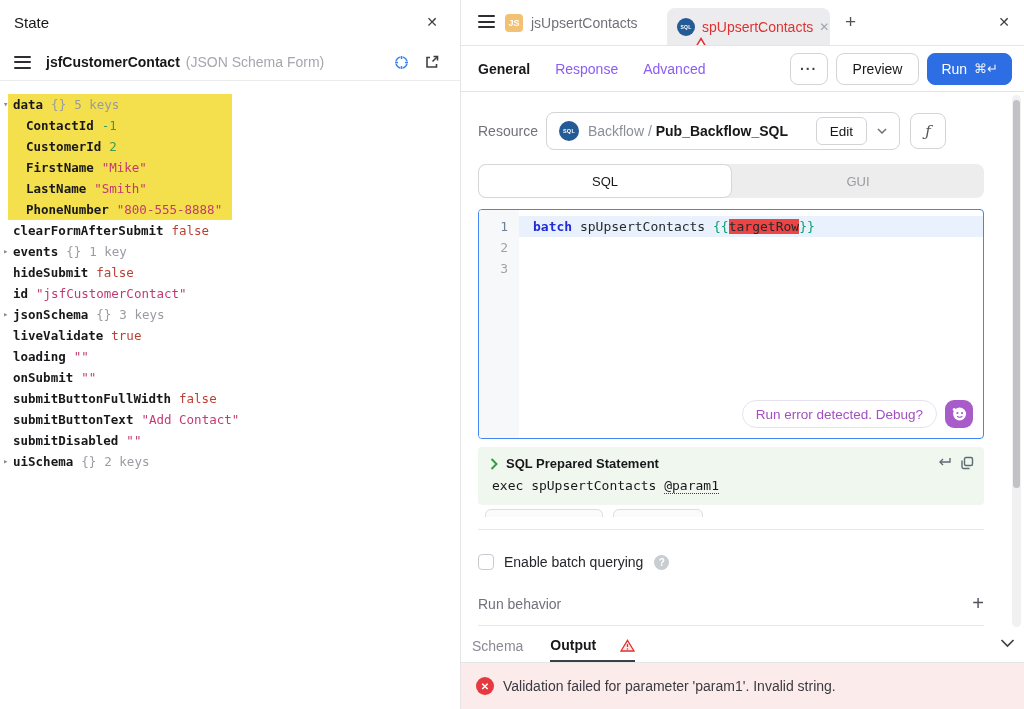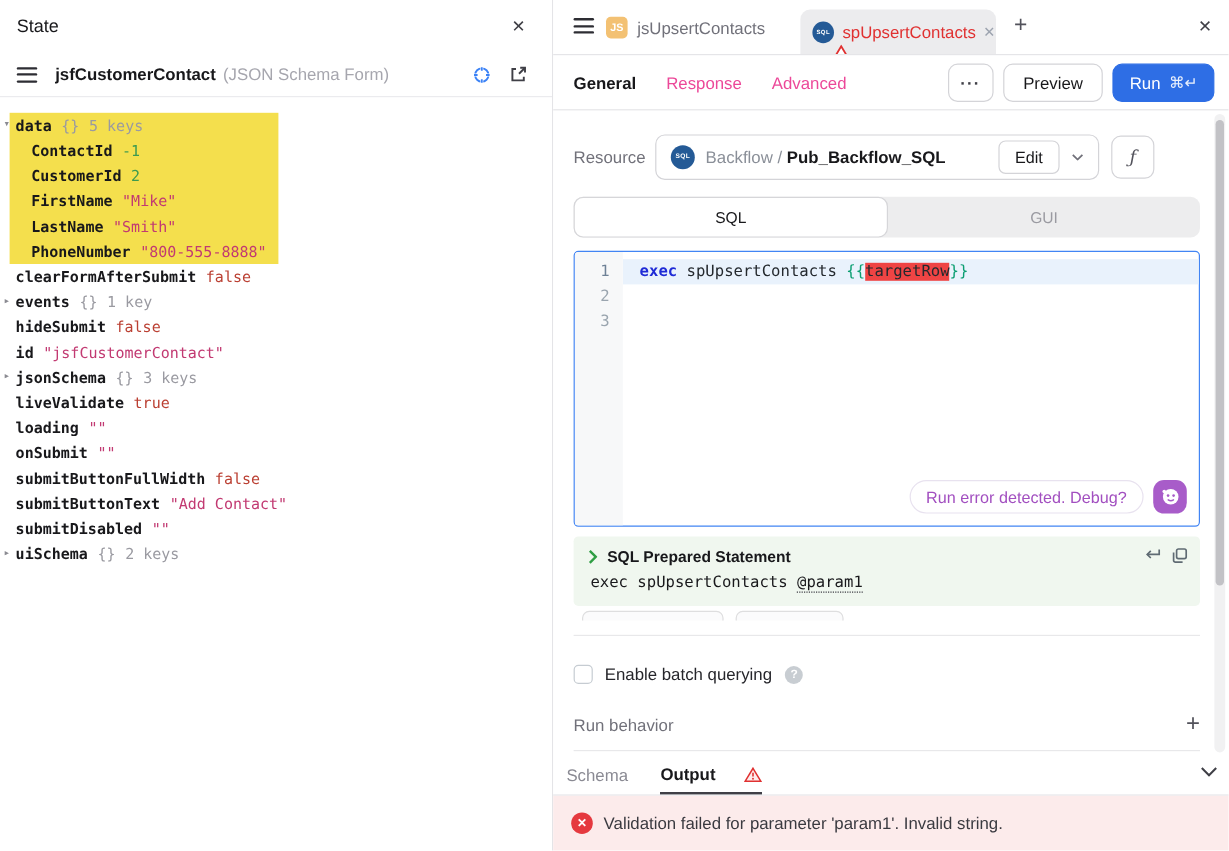--- a/index.html
+++ b/index.html
@@ -43,31 +43,31 @@
   .tab-active { position:absolute; left:206px; top:8px; width:163px; height:38px; background:#ececee; border-radius:8px 8px 0 0; display:flex; align-items:center; padding:0 8px 0 10px; cursor:pointer; }
   .sql-ico { width:18px; height:18px; border-radius:50%; background:#245a96; color:#fff; font-size:5px; font-weight:700; display:flex; align-items:center; justify-content:center; letter-spacing:.3px; flex:none; }
   .tab-active .tab-label { font-size:14px; font-weight:500; color:#e03131; margin:0 6px 0 7px; }
   .tab-close { font-size:12px; color:#9ca3af; cursor:pointer; }
   .tab-warn { position:absolute; left:232px; top:37px; }
   .qp-plus { position:absolute; left:384px; top:11px; font-size:19px; font-weight:300; color:#52525b; cursor:pointer; }
   .qp-close { position:absolute; right:14px; top:14px; font-size:14px; color:#3f3f46; cursor:pointer; }
 
   
   .qp-toolbar { height:46px; border-bottom:1px solid #e5e5e8; display:flex; align-items:center; padding:0 12px 0 17px; flex:none; }
-  .nav-item { font-size:14px; color:#ec4899; margin-right:25px; cursor:pointer; }
+  .nav-item { font-size:14px; color:#8b5cf6; margin-right:25px; cursor:pointer; }
   .nav-item.active { color:#18181b; font-weight:600; }
   .tb-right { margin-left:auto; display:flex; align-items:center; gap:8px; }
   .btn { height:32px; border:1px solid #d4d4d8; border-radius:8px; background:#fff; font-size:14px; color:#18181b; display:flex; align-items:center; justify-content:center; cursor:pointer; }
   .btn-more { width:38px; font-weight:700; letter-spacing:1px; color:#3f3f46; }
   .btn-preview { padding:0 16px; }
   .btn-run { padding:0 13px; background:#2e6ee5; border-color:#2e6ee5; color:#fff; font-weight:500; gap:7px; }
   .run-kbd { opacity:.9; font-size:13px; }
 
   
-  .qp-content { position:relative; height:538px; overflow:hidden; padding:0 24px 0 17px; flex:none; }
+  .qp-content { position:relative; height:538px; overflow:hidden; padding:0 40px 0 17px; flex:none; }
   .scrollbar { position:absolute; top:3px; bottom:3px; right:3px; width:9px; background:#f1f1f2; border-radius:5px; }
   .scroll-thumb { position:absolute; top:5px; left:1px; width:7px; height:388px; background:#c2c2c6; border-radius:4px; }
 
   .resource-row { margin-top:20px; display:flex; align-items:center; }
   .resource-label { width:68px; font-size:14px; color:#71717a; flex:none; }
   .resource-select { flex:1; height:38px; border:1px solid #d4d4d8; border-radius:8px; background:#fff; display:flex; align-items:center; padding:0 8px 0 12px; cursor:pointer; }
   .resource-text { font-size:14px; color:#8a8f98; margin-left:9px; }
   .resource-text b { color:#18181b; font-weight:700; }
   .btn-edit { height:28px; padding:0 13px; margin-left:auto; border:1px solid #d4d4d8; border-radius:6px; background:#fff; font-size:13.5px; color:#18181b; display:flex; align-items:center; cursor:pointer; }
   .sel-chevron { margin:0 4px 0 10px; }
@@ -243,21 +243,21 @@
         <span class="seg">GUI</span>
       </div>
 
       <div class="editor">
         <div class="active-line"></div>
         <div class="gutter">
           <span>1</span>
           <span>2</span>
           <span>3</span>
         </div>
-        <div class="code-line"><span class="kw">exec</span><span> spUpsertContacts </span><span class="brace">{{</span><span class="tvar">targetRow</span><span class="brace">}}</span></div>
+        <div class="code-line"><span class="kw">batch</span><span> spUpsertContacts </span><span class="brace">{{</span><span class="tvar">targetRow</span><span class="brace">}}</span></div>
         <div class="debug-pill">Run error detected. Debug?</div>
         <div class="debug-bot">
           <svg width="18" height="18" viewBox="0 0 18 18">
             <circle cx="9.6" cy="9" r="6.5" fill="#fff"></circle>
             <circle cx="4.2" cy="4.6" r="1.5" fill="#fff"></circle>
             <circle cx="7.4" cy="8" r="1.1" fill="#a85cc9"></circle>
             <circle cx="12" cy="8" r="1.1" fill="#a85cc9"></circle>
             <path d="M7.5 11.5 Q9.7 13 11.9 11.5" fill="none" stroke="#a85cc9" stroke-width="1.2" stroke-linecap="round"></path>
           </svg>
         </div>

